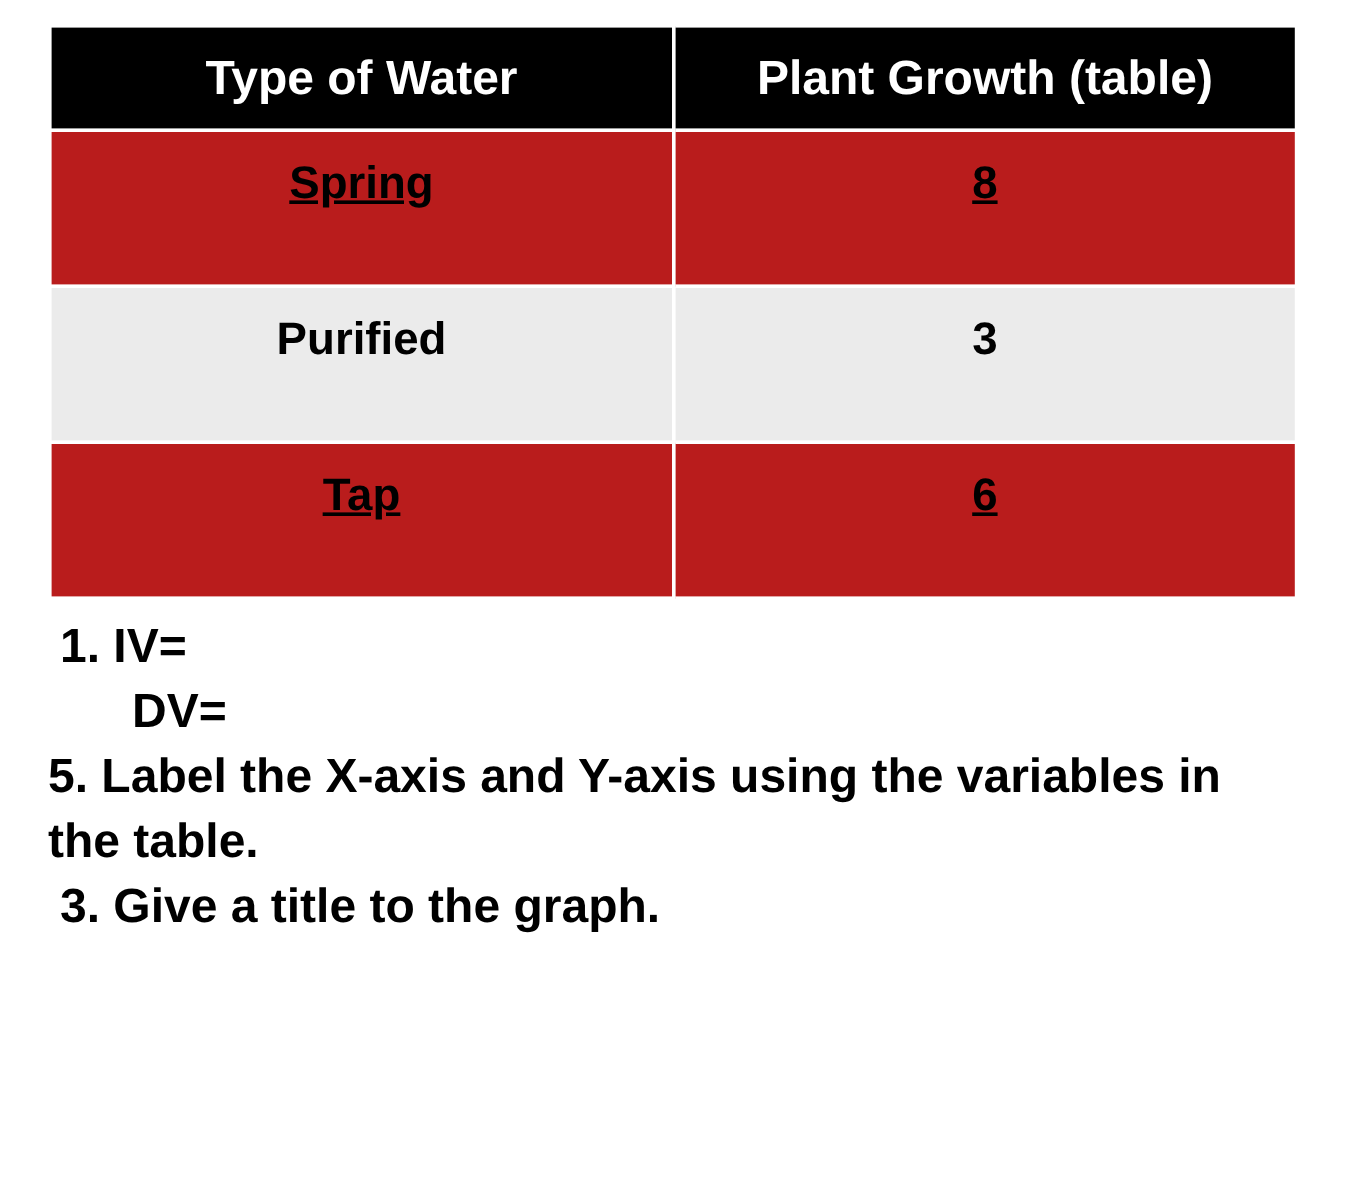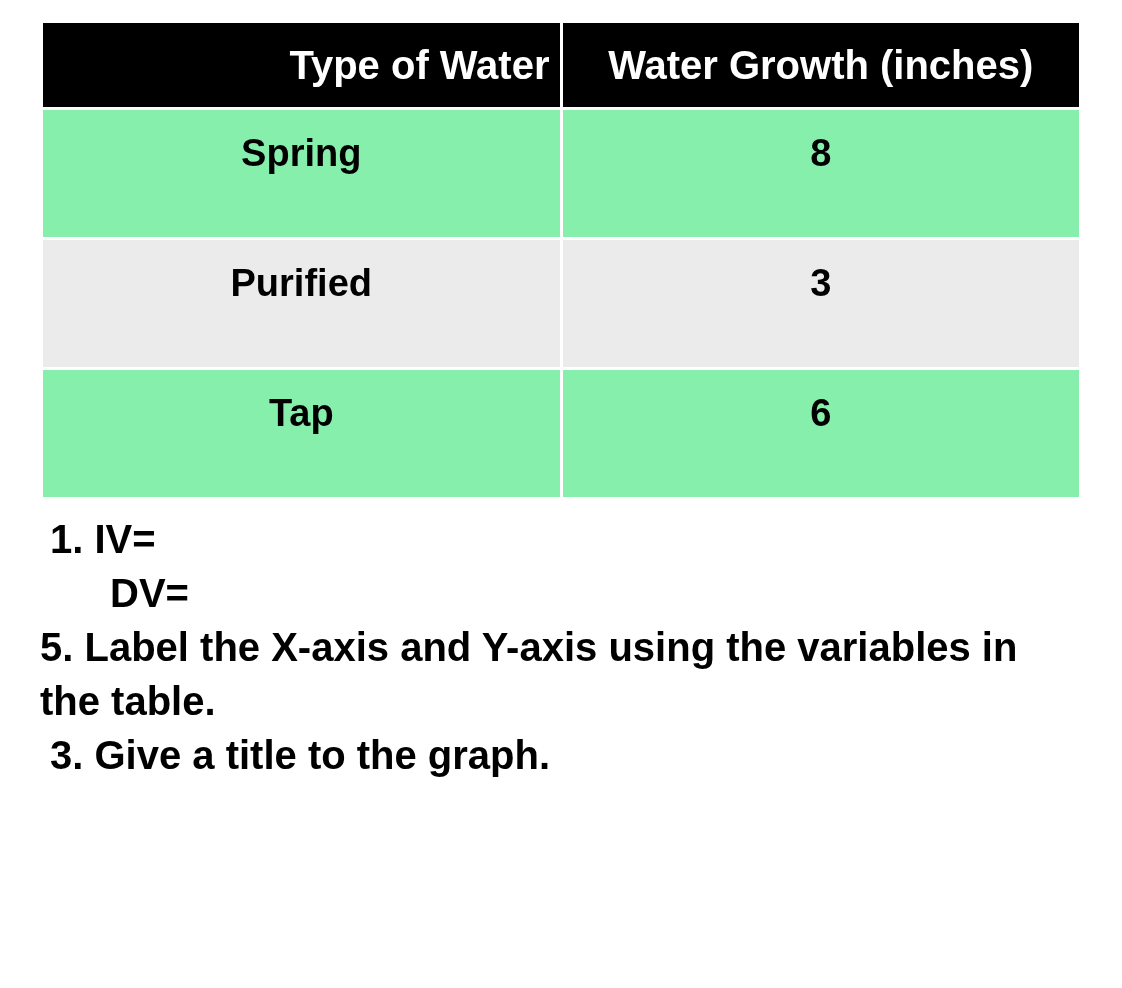--- a/index.html
+++ b/index.html
@@ -34,37 +34,37 @@
       font-size: 40px;
       font-weight: 700;
       text-align: center;
       padding: 18px 10px;
       border: 3px solid #ffffff;
       vertical-align: middle;
       line-height: 1.2;
     }
     .th-left {
       width: 50%;
-      text-align: right;
     }
     .th-right {
       width: 50%;
     }
     .td {
       font-size: 38px;
       font-weight: 700;
       color: #000000;
       text-align: center;
       padding: 22px 10px 60px 10px;
       border: 3px solid #ffffff;
       vertical-align: top;
       height: 130px;
     }
     .row-dark .td {
-      background: #86efac;
+      background: #b91c1c;
+      text-decoration: underline;
     }
     .row-light .td {
       background: #ebebeb;
     }
     .questions {
       margin-top: 12px;
       font-size: 40px;
       font-weight: 700;
       color: #000000;
       line-height: 1.35;
@@ -82,21 +82,21 @@
   </style>
 </head>
 <body>
 
 <div class="container">
 
   <table class="table">
     <thead>
       <tr>
         <th class="th th-left">Type of Water</th>
-        <th class="th th-right">Water Growth (inches)</th>
+        <th class="th th-right">Plant Growth (table)</th>
       </tr>
     </thead>
     <tbody>
       <tr class="row-dark">
         <td class="td">Spring</td>
         <td class="td">8</td>
       </tr>
       <tr class="row-light">
         <td class="td">Purified</td>
         <td class="td">3</td>

